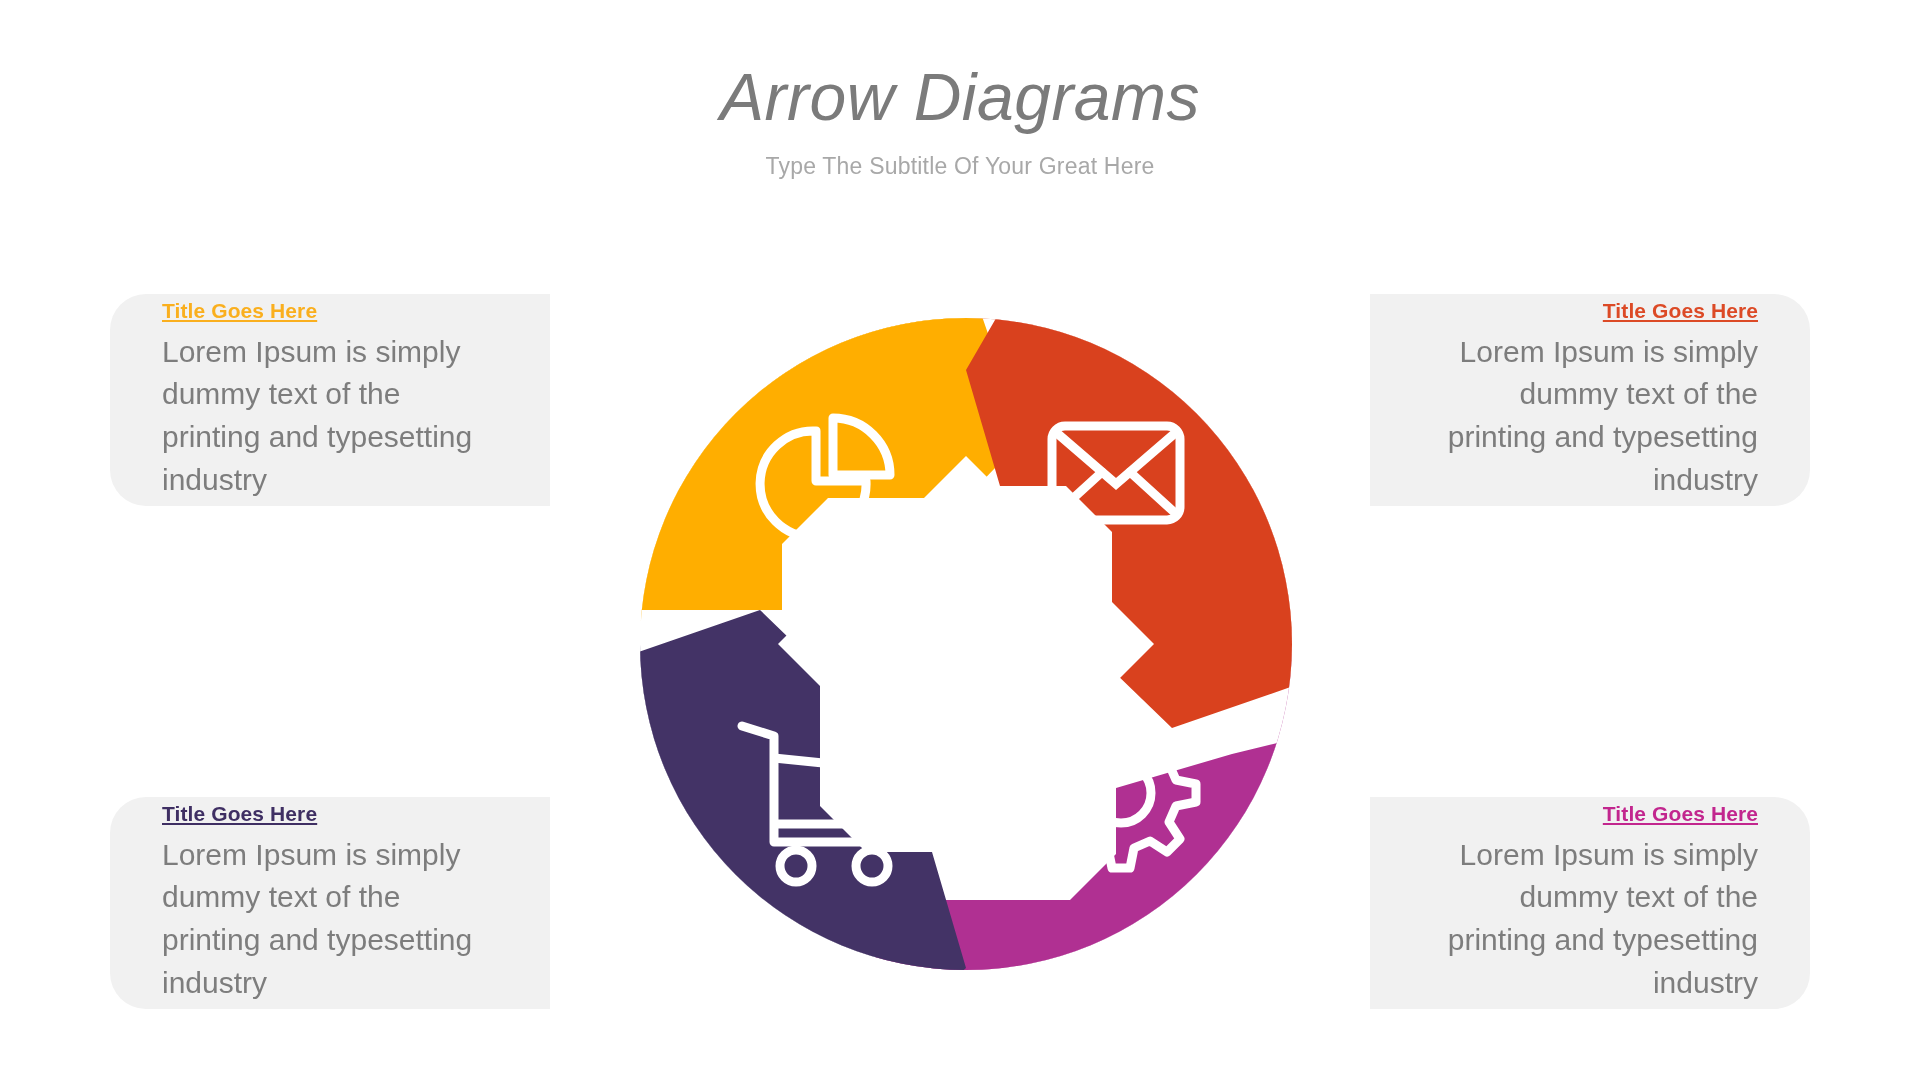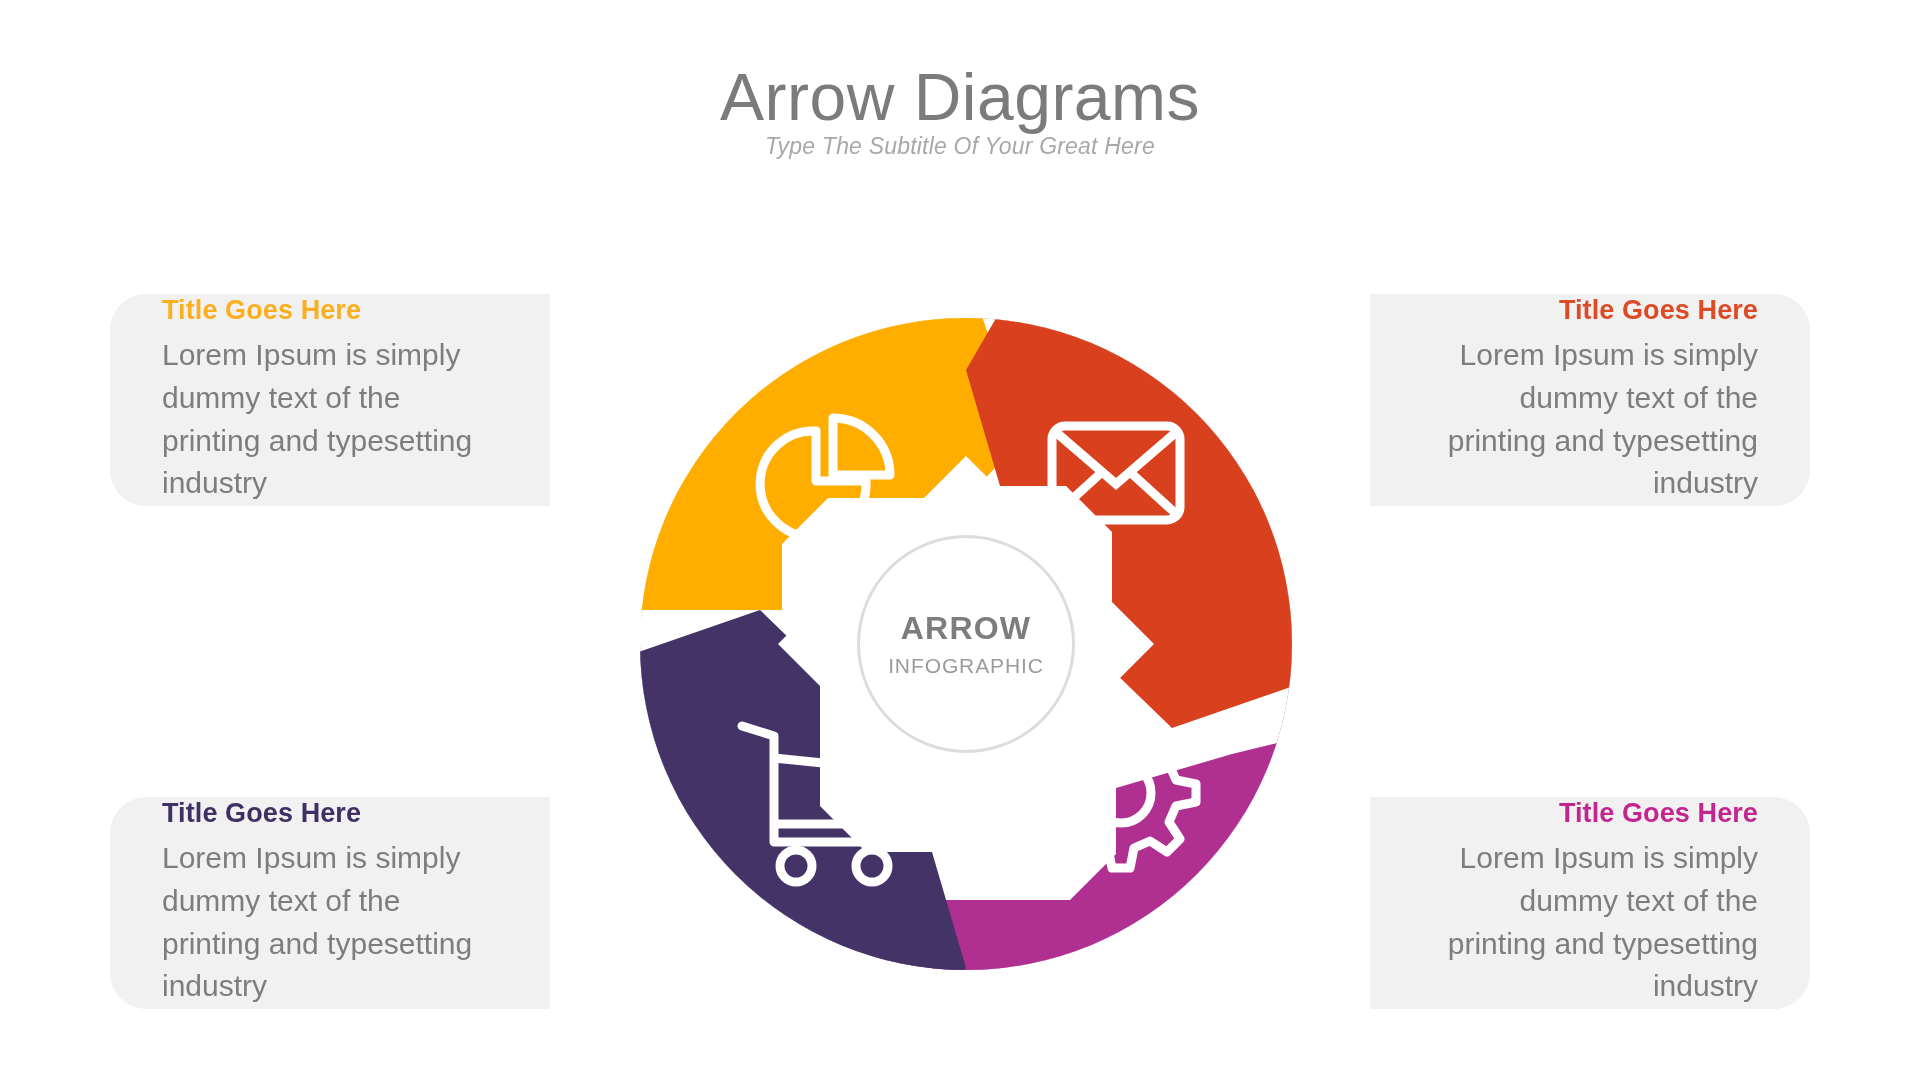--- a/index.html
+++ b/index.html
@@ -24,27 +24,28 @@
     left: 0;
     width: 1920px;
     text-align: center;
   }
   .slide-title {
     font-size: 66px;
     font-weight: 400;
     color: #7b7b7b;
     letter-spacing: 0.5px;
     line-height: 1.08;
+    font-style: italic;
   }
   .slide-subtitle {
+    margin-top: 20px;
     font-size: 23px;
     font-weight: 400;
     color: #a8a8a8;
     letter-spacing: 0.2px;
-    font-style: italic;
   }
 
   
   .card {
     position: absolute;
     width: 440px;
     height: 212px;
     background: #f1f1f1;
     display: flex;
     flex-direction: column;
@@ -53,24 +54,25 @@
   }
   .card.left  { left: 110px;  border-radius: 36px 0 0 36px; }
   .card.right { right: 110px; border-radius: 0 36px 36px 0; }
 
   .card.tl { top: 294px;  align-items: flex-start; text-align: left; }
   .card.tr { top: 294px;  align-items: flex-end;   text-align: right; }
   .card.bl { top: 797px;  align-items: flex-start; text-align: left; }
   .card.br { top: 797px;  align-items: flex-end;   text-align: right; }
 
   .card-title {
-    font-size: 27px;
+    font-size: 21px;
     font-weight: 700;
     margin-bottom: 8px;
     letter-spacing: 0.1px;
+    text-decoration: underline;
   }
   .card-body {
     font-size: 30px;
     font-weight: 400;
     color: #7d7d7d;
     line-height: 1.42;
     max-width: 330px;
   }
 
   
@@ -274,19 +276,15 @@
       </g>
 
       <g transform="translate(108,410)" stroke="#ffffff" fill="none" stroke-width="9">
         <path d="M 2 6 L 34 16 L 34 122 L 148 122" stroke-linecap="round" stroke-linejoin="round"></path>
         <path d="M 34 38 L 152 50 L 152 94 A 10 10 0 0 1 142 104 L 34 104" stroke-linejoin="round"></path>
         <circle cx="56" cy="146" r="16"></circle>
         <circle cx="132" cy="146" r="16"></circle>
       </g>
     </svg>
 
-    <div class="hub">
-      <div class="hub-title">ARROW</div>
-      <div class="hub-sub">INFOGRAPHIC</div>
-    </div>
   </div>
 
 </div>
 
 </body></html>

